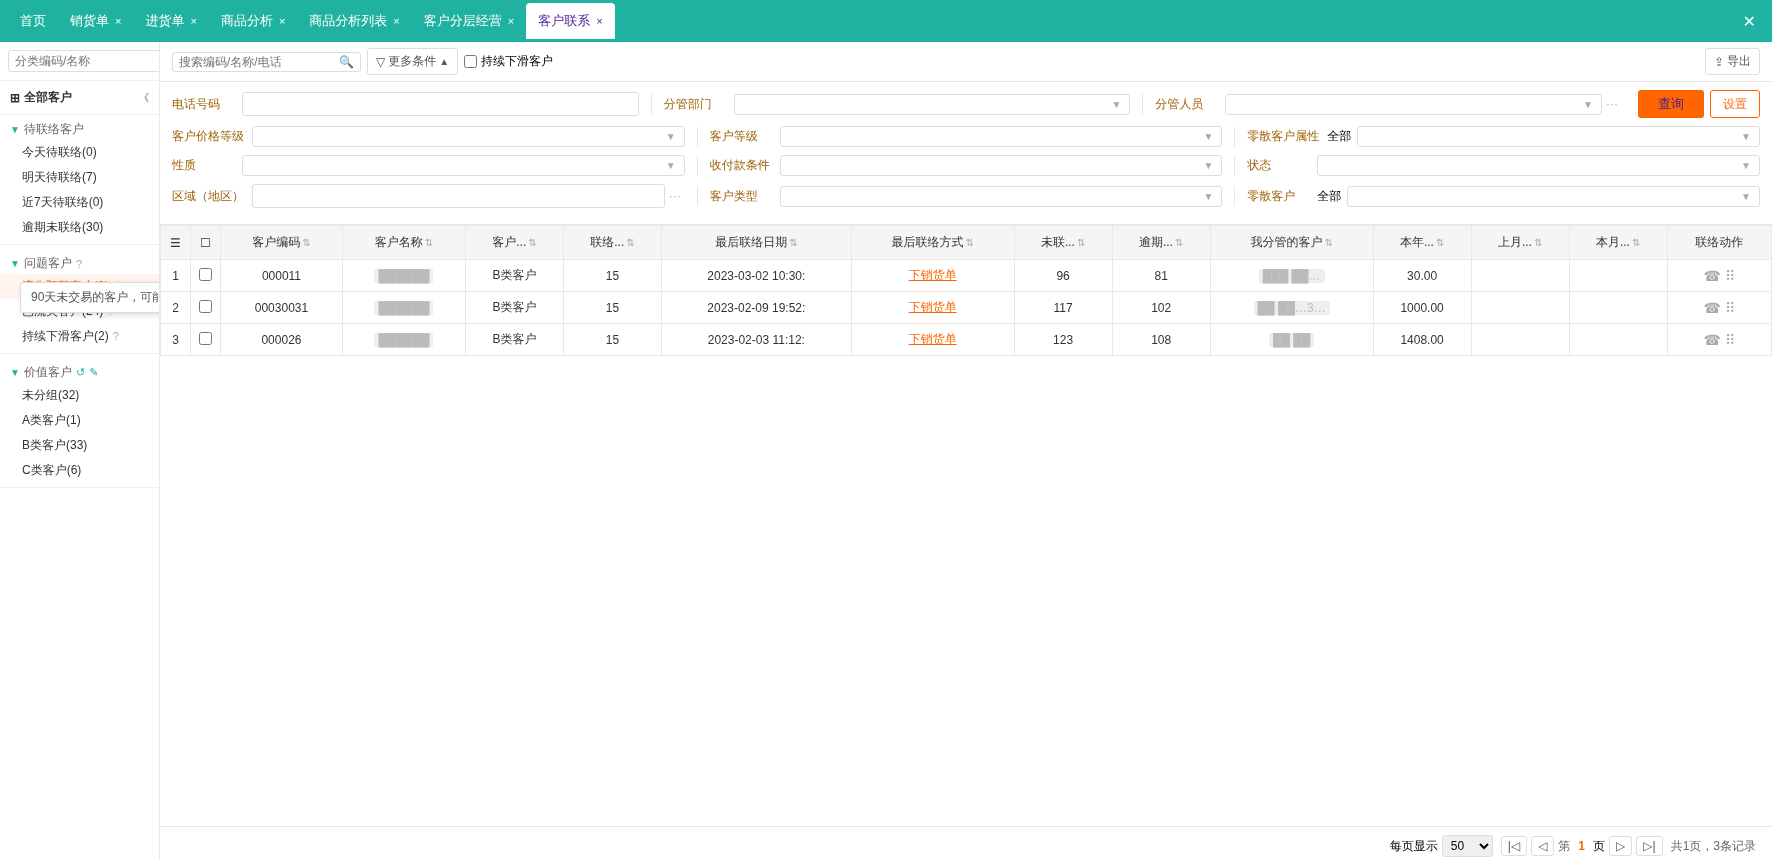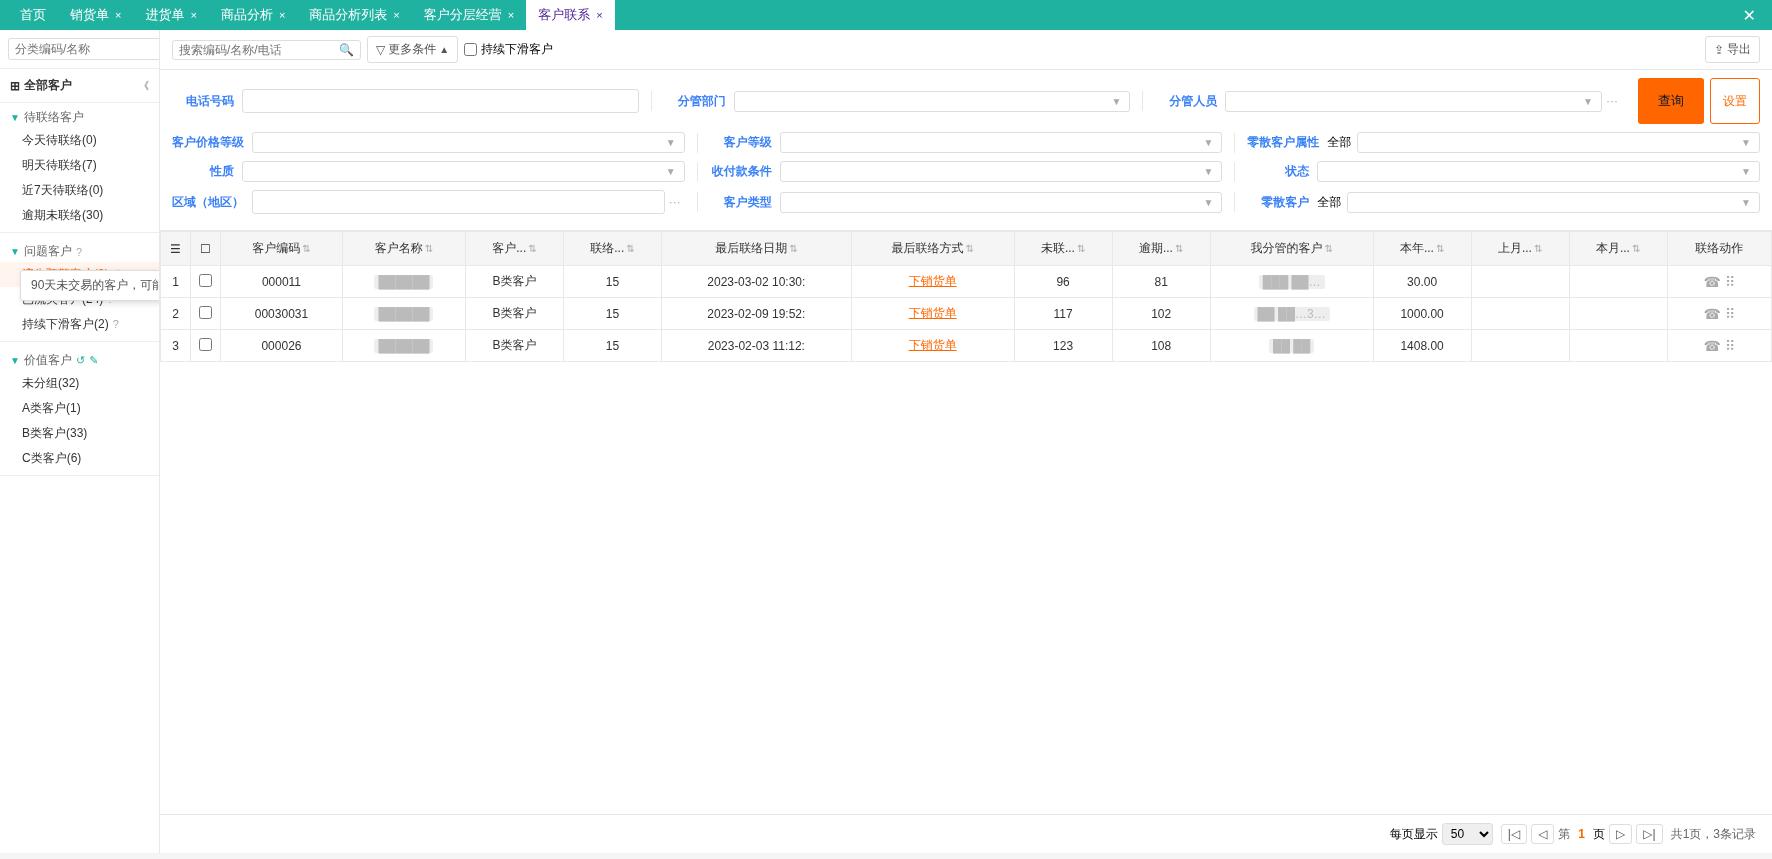--- a/index.html
+++ b/index.html
@@ -1,19 +1,19 @@
 <!DOCTYPE html>
 <html><head>
   <meta charset="utf-8">
   <style>
     * { box-sizing: border-box; margin: 0; padding: 0; font-family: 'Microsoft YaHei', Arial, sans-serif; font-size: 12px; }
     body { background: #f5f5f5; overflow: hidden; }
 
     
-    .top-nav { background: #20b2a0; display: flex; align-items: center; height: 30px; padding: 0 8px; }
+    .top-nav { background: #20b2a0; display: flex; align-items: center; height: 42px; padding: 0 8px; }
     .top-nav .tab { color: #fff; padding: 0 12px; height: 36px; display: flex; align-items: center; cursor: pointer; font-size: 13px; position: relative; }
     .top-nav .tab.active { background: #fff; color: #4c1d95; border-radius: 4px 4px 0 0; }
     .top-nav .tab .close-icon { margin-left: 6px; font-size: 11px; cursor: pointer; }
     .top-nav .home-tab { color: #fff; padding: 0 12px; height: 36px; display: flex; align-items: center; cursor: pointer; font-size: 13px; }
     .top-nav .close-all { margin-left: auto; color: #fff; font-size: 16px; cursor: pointer; padding: 0 8px; }
 
     
     .main-layout { display: flex; height: calc(859px - 36px); }
 
     
@@ -41,26 +41,26 @@
     .toolbar-btn { display: flex; align-items: center; padding: 4px 8px; border: 1px solid #ddd; border-radius: 3px; cursor: pointer; color: #555; background: #fff; font-size: 12px; }
     .toolbar-btn .icon { margin-right: 3px; }
     .toolbar-checkbox { display: flex; align-items: center; gap: 4px; cursor: pointer; }
     .toolbar-right { margin-left: auto; display: flex; align-items: center; gap: 6px; }
     .export-btn { display: flex; align-items: center; gap: 3px; cursor: pointer; color: #555; padding: 4px 8px; border: 1px solid #ddd; border-radius: 3px; background: #fff; }
 
     
     .filter-area { background: #fff; padding: 8px 12px; border-bottom: 1px solid #e8e8e8; }
     .filter-row { display: flex; align-items: center; margin-bottom: 8px; gap: 8px; }
     .filter-item { display: flex; align-items: center; flex: 1; }
-    .filter-label { color: #3b82f6; min-width: 70px; text-align: right; padding-right: 8px; white-space: nowrap; font-weight: bold; }
+    .filter-label { color: #a16207; min-width: 70px; padding-right: 8px; white-space: nowrap; }
     .filter-input { flex: 1; border: 1px solid #ddd; border-radius: 3px; padding: 4px 8px; font-size: 12px; }
     .filter-select { flex: 1; border: 1px solid #ddd; border-radius: 3px; padding: 4px 8px; font-size: 12px; display: flex; align-items: center; justify-content: space-between; cursor: pointer; background: #fff; }
     .filter-select .arrow { color: #aaa; font-size: 10px; }
     .filter-dots { color: #aaa; cursor: pointer; padding: 0 4px; }
-    .query-btn { background: #ff6600; color: #0f172a; border: none; border-radius: 3px; padding: 14px 20px; cursor: pointer; font-size: 13px; }
+    .query-btn { background: #ff6600; color: #4c1d95; border: none; border-radius: 3px; padding: 5px 20px; cursor: pointer; font-size: 13px; }
     .settings-btn { background: #fff; color: #ff6600; border: 1px solid #ff6600; border-radius: 3px; padding: 4px 12px; cursor: pointer; font-size: 12px; }
 
     
     .table-container { flex: 1; overflow: auto; background: #fff; margin: 0; }
     table { width: 100%; border-collapse: collapse; }
     thead tr { background: #f5f5f5; }
     thead th { border: 1px solid #e8e8e8; padding: 8px 6px; text-align: center; font-weight: normal; color: #333; white-space: nowrap; position: sticky; top: 0; background: #f5f5f5; z-index: 1; }
     thead th.sortable { cursor: pointer; }
     thead th .sort-icon { color: #aaa; font-size: 10px; margin-left: 2px; }
     tbody tr { background: #fff; }

